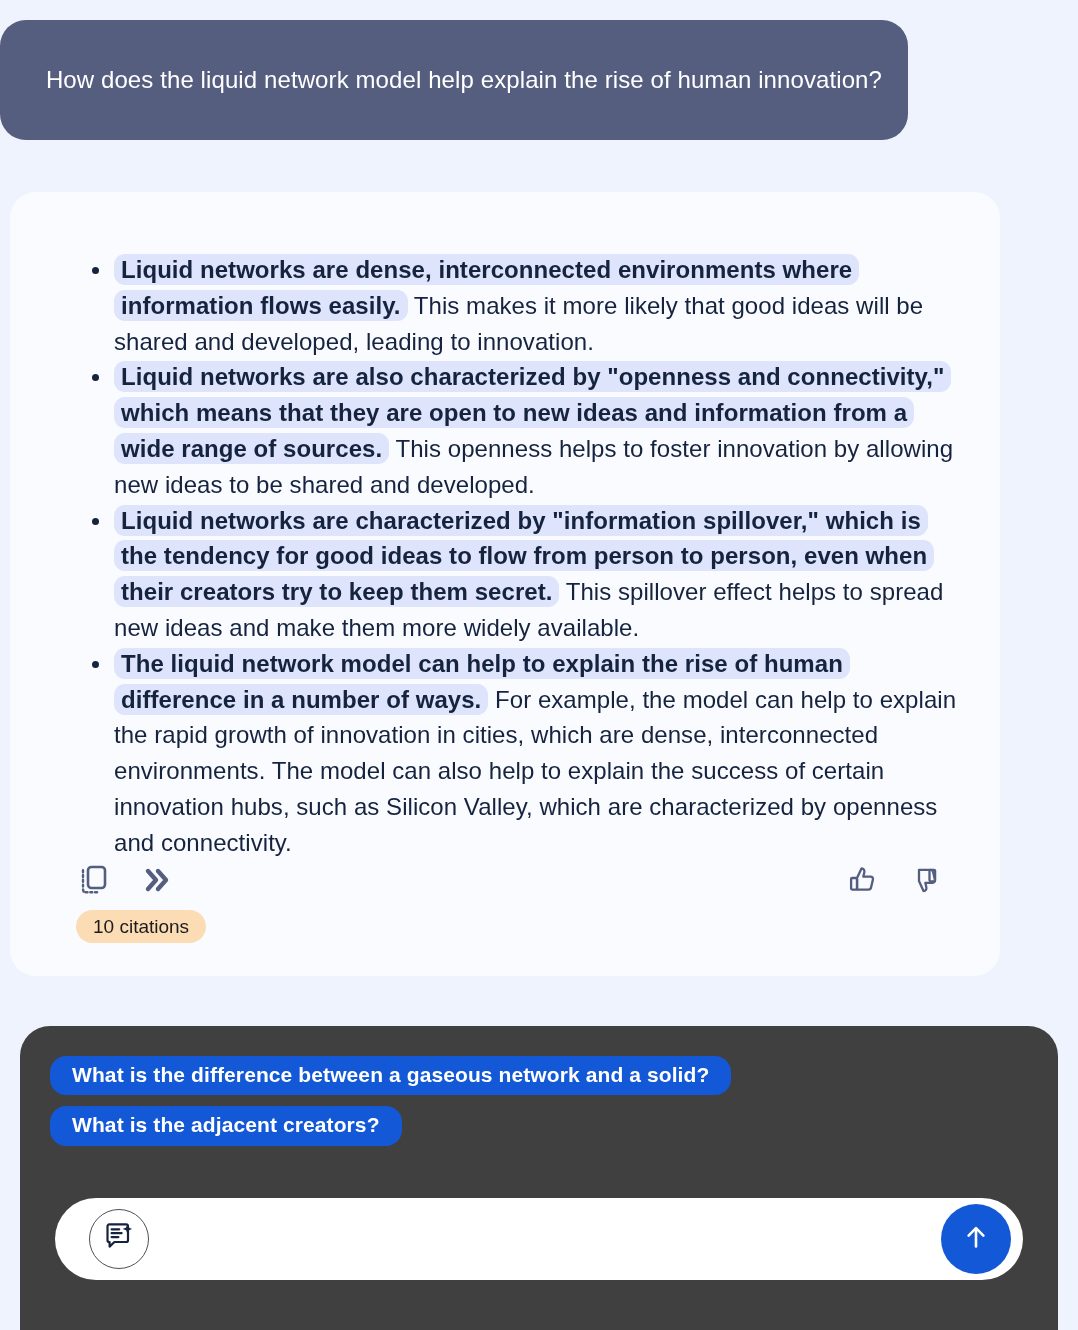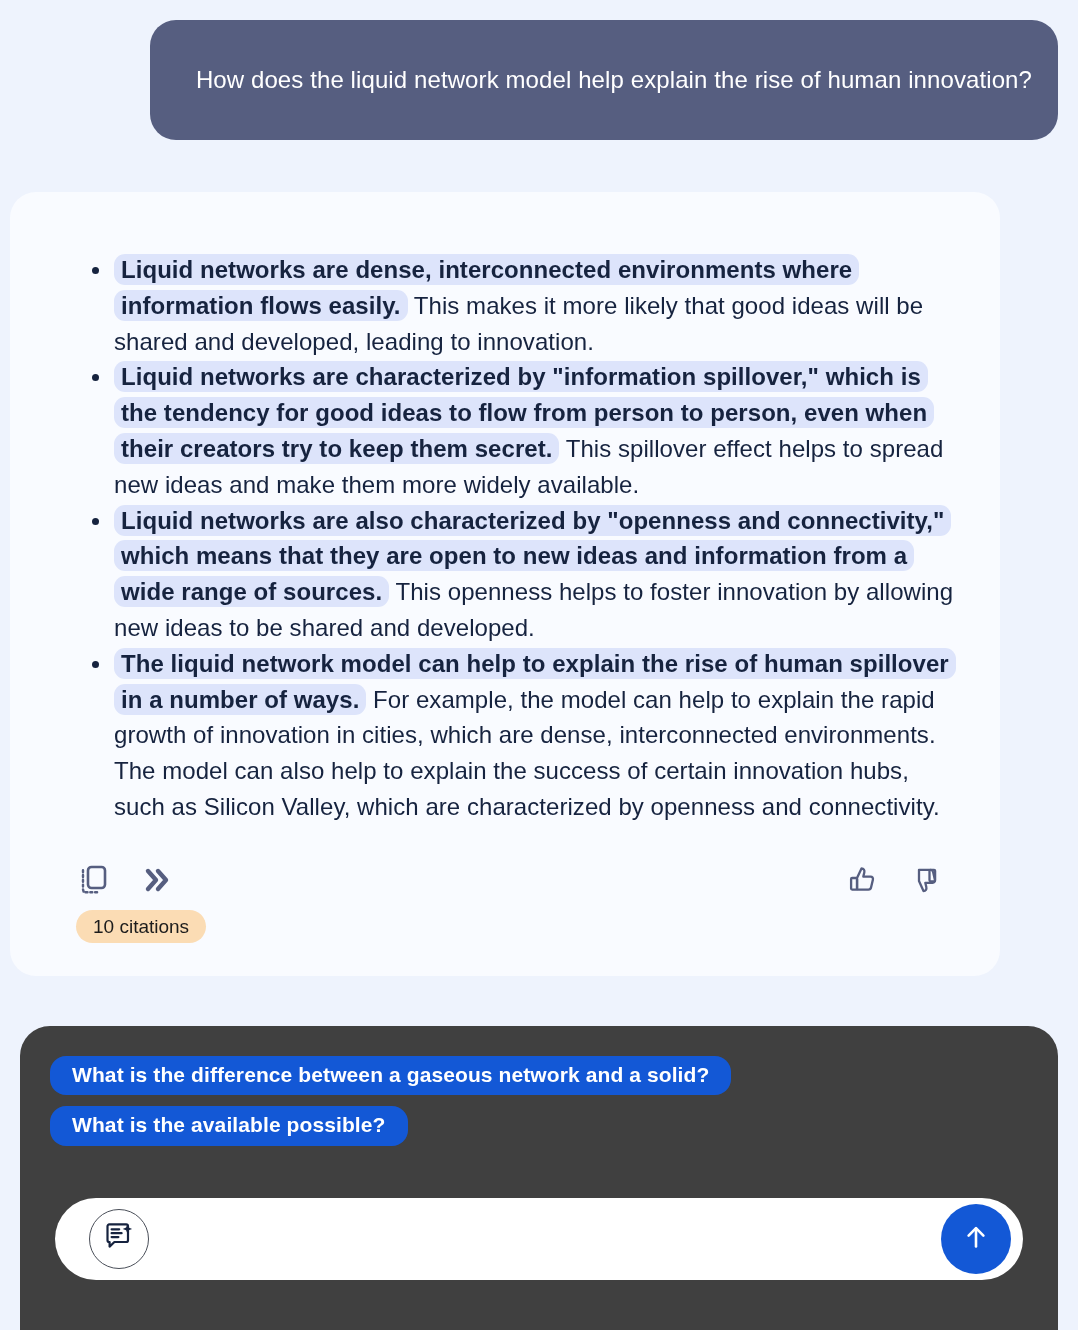--- a/index.html
+++ b/index.html
@@ -14,21 +14,21 @@
     overflow: hidden;
     position: relative;
   }
 
   
   .user-row {
     position: absolute;
     left: 0; top: 0;
     width: 1078px;
     display: flex;
-    justify-content: flex-end;
+    justify-content: flex-start;
     padding: 20px 20px 0 0;
     box-sizing: border-box;
   }
   .user-bubble {
     background: #565e80;
     color: #ffffff;
     border-radius: 26px;
     width: 908px;
     min-height: 120px;
     display: flex;
@@ -226,29 +226,29 @@
 
 <div class="answer-card">
 
   <div class="answer-body">
     <ul class="bullets">
       <li>
         <span class="hl">Liquid networks are dense, interconnected environments where information flows easily.</span>
         <span class="rest">This makes it more likely that good ideas will be shared and developed, leading to innovation.</span>
       </li>
       <li>
+        <span class="hl">Liquid networks are also characterized by "openness and connectivity," which means that they are open to new ideas and information from a wide range of sources.</span>
+        <span class="rest">This openness helps to foster innovation by allowing new ideas to be shared and developed.</span>
+      </li>
+      <li>
         <span class="hl">Liquid networks are characterized by "information spillover," which is the tendency for good ideas to flow from person to person, even when their creators try to keep them secret.</span>
         <span class="rest">This spillover effect helps to spread new ideas and make them more widely available.</span>
       </li>
       <li>
-        <span class="hl">Liquid networks are also characterized by "openness and connectivity," which means that they are open to new ideas and information from a wide range of sources.</span>
-        <span class="rest">This openness helps to foster innovation by allowing new ideas to be shared and developed.</span>
-      </li>
-      <li>
-        <span class="hl">The liquid network model can help to explain the rise of human spillover in a number of ways.</span>
+        <span class="hl">The liquid network model can help to explain the rise of human difference in a number of ways.</span>
         <span class="rest">For example, the model can help to explain the rapid growth of innovation in cities, which are dense, interconnected environments. The model can also help to explain the success of certain innovation hubs, such as Silicon Valley, which are characterized by openness and connectivity.</span>
       </li>
     </ul>
   </div>
 
   <div class="action-bar">
     <div class="act-left">
       <div class="icon-btn">
         <svg width="28" height="30" viewBox="0 0 28 30" fill="none">
           <rect x="8" y="2" width="17" height="21" rx="3.5" stroke="#565e80" stroke-width="2.6"></rect>
@@ -278,21 +278,21 @@
     </div>
   </div>
 
   <div class="citations-badge">10 citations</div>
 </div>
 
 <div class="bottom-panel">
 
   <div class="suggestions">
     <div class="chip">What is the difference between a gaseous network and a solid?</div>
-    <div class="chip">What is the available possible?</div>
+    <div class="chip">What is the adjacent creators?</div>
   </div>
 
   <div class="composer">
 
     <div class="round-icon-btn">
       <span>
         <svg width="30" height="30" viewBox="0 0 30 30" fill="none">
           <path d="M3.5 4.2 C3.5 3.2 4.3 2.4 5.3 2.4 L22.2 2.4 C23.2 2.4 24 3.2 24 4.2 L24 18.2 C24 19.2 23.2 20 22.2 20 L10.4 20 L5.6 24.6 L5.6 20 L5.3 20 C4.3 20 3.5 19.2 3.5 18.2 Z" stroke="#16233f" stroke-width="2.2" stroke-linejoin="round"></path>
           <path d="M7.6 7.3 L15.2 7.3 M7.6 11.2 L17.6 11.2 M7.6 15.1 L14.4 15.1" stroke="#16233f" stroke-width="2.2" stroke-linecap="round"></path>
           <path d="M23.4 2.2 L24.7 5.6 L28.1 6.9 L24.7 8.2 L23.4 11.6 L22.1 8.2 L18.7 6.9 L22.1 5.6 Z" fill="#16233f"></path>

